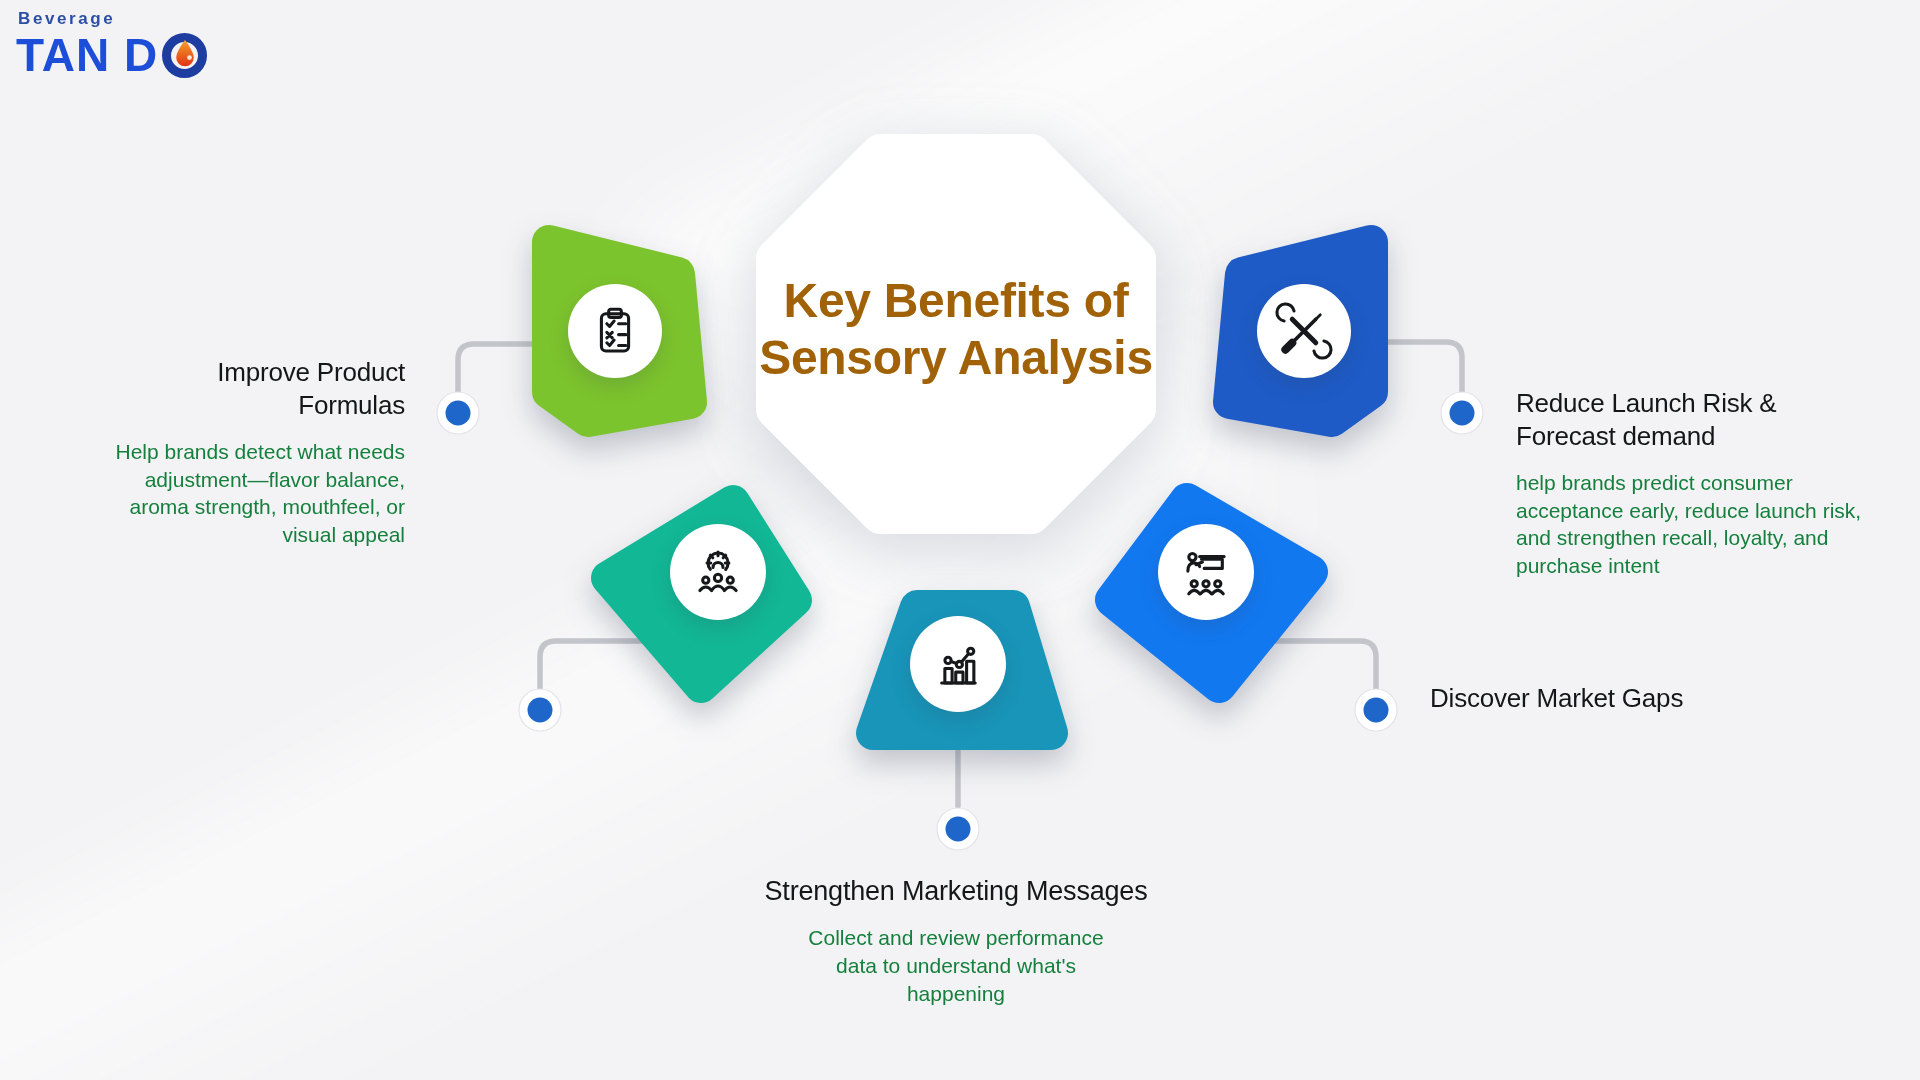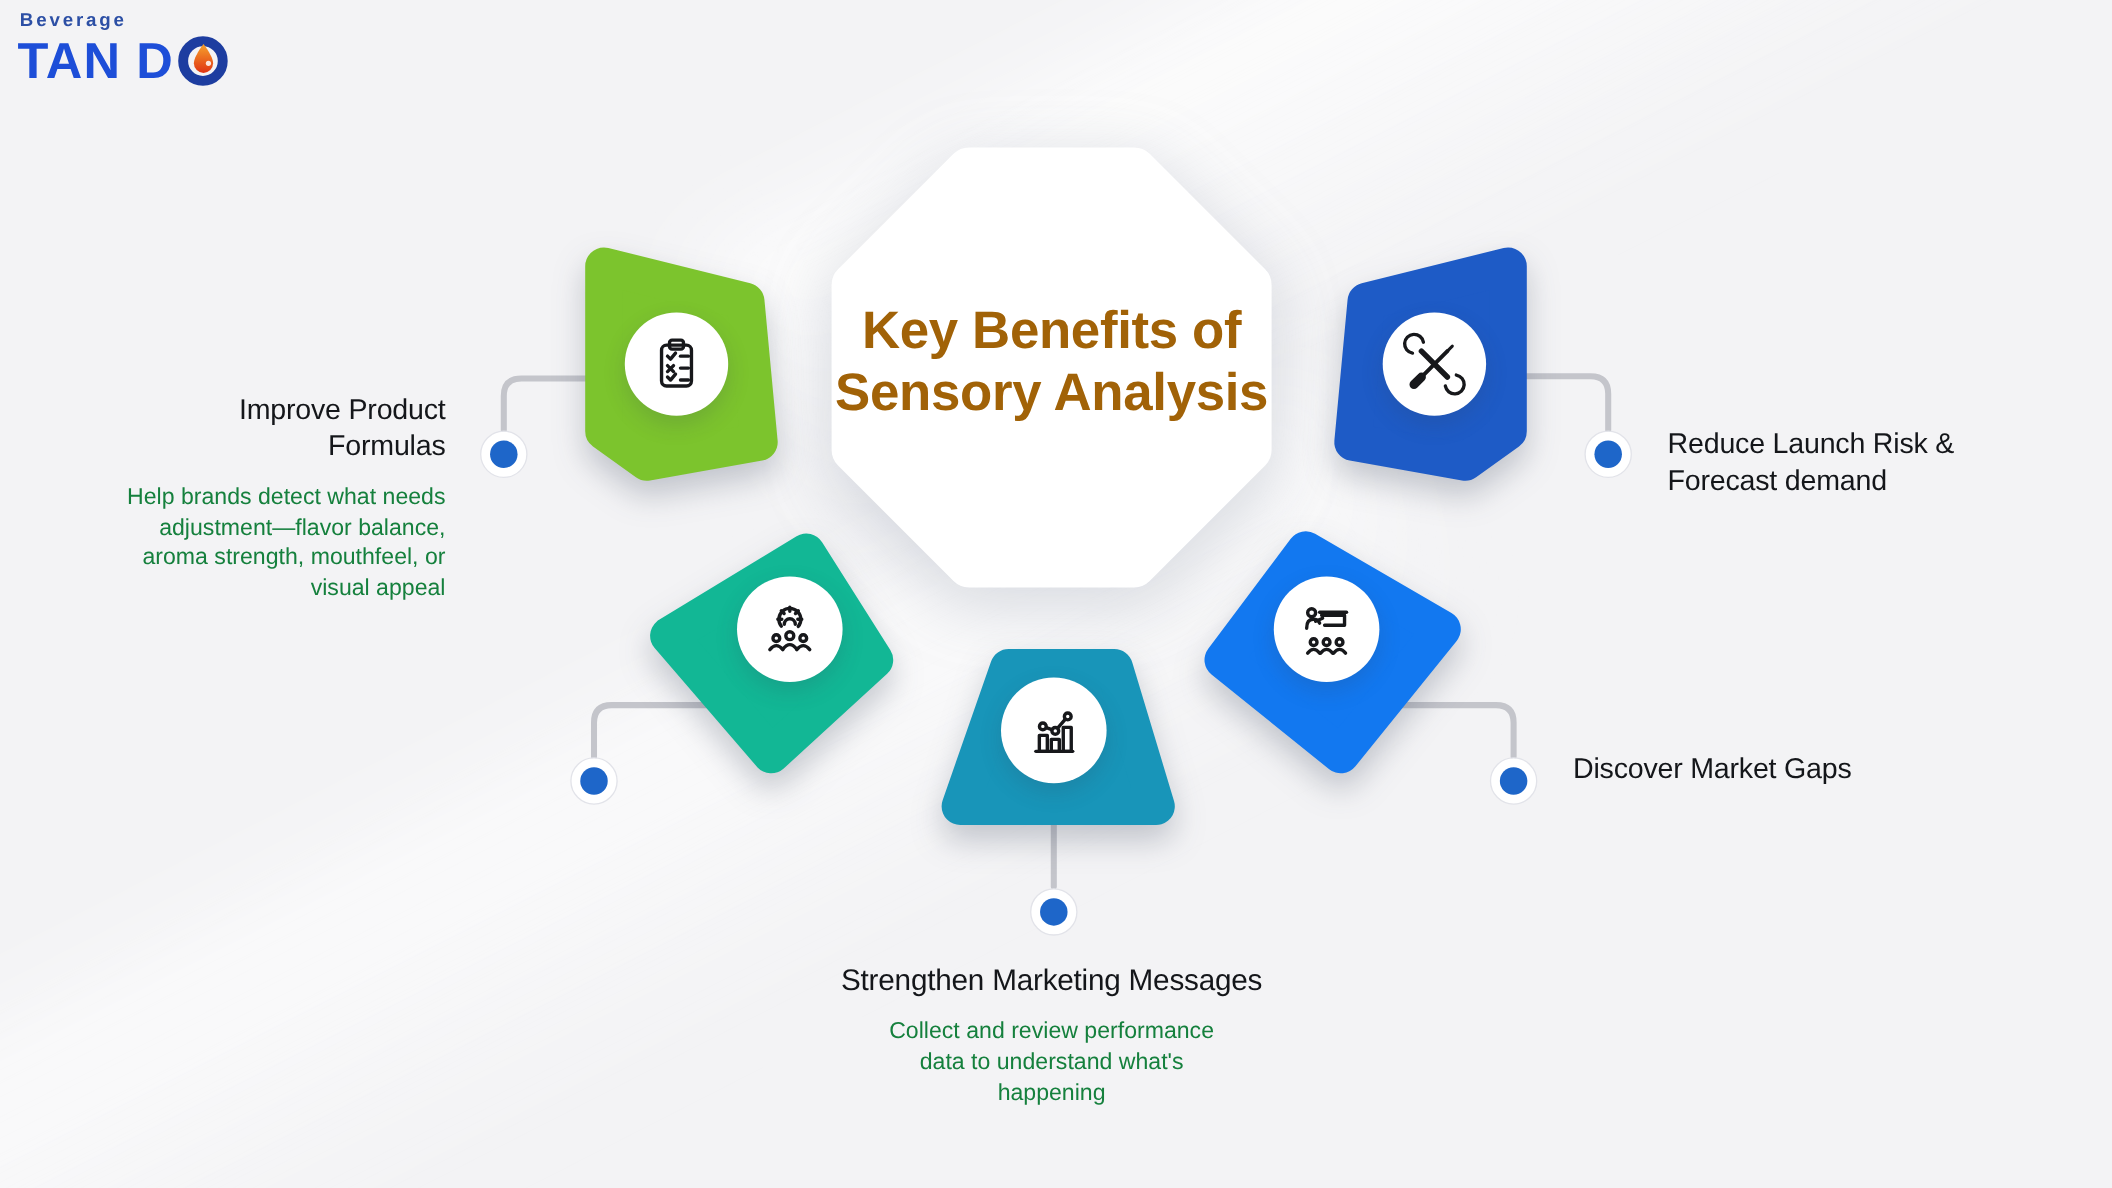--- a/index.html
+++ b/index.html
@@ -205,17 +205,18 @@
 <div class="benefit b1">
 </div>
 
 <div class="benefit b2">
   <h3>Strengthen Marketing Messages</h3>
   <p>Collect and review performance data to understand what's happening</p>
 </div>
 
 <div class="benefit b3">
   <h3>Reduce Launch Risk &amp; Forecast demand</h3>
+  <p>help brands predict consumer acceptance early, reduce launch risk, and strengthen recall, loyalty, and purchase intent</p>
 </div>
 
 <div class="benefit b4">
   <h3>Discover Market Gaps</h3>
 </div>
 
 </body></html>

